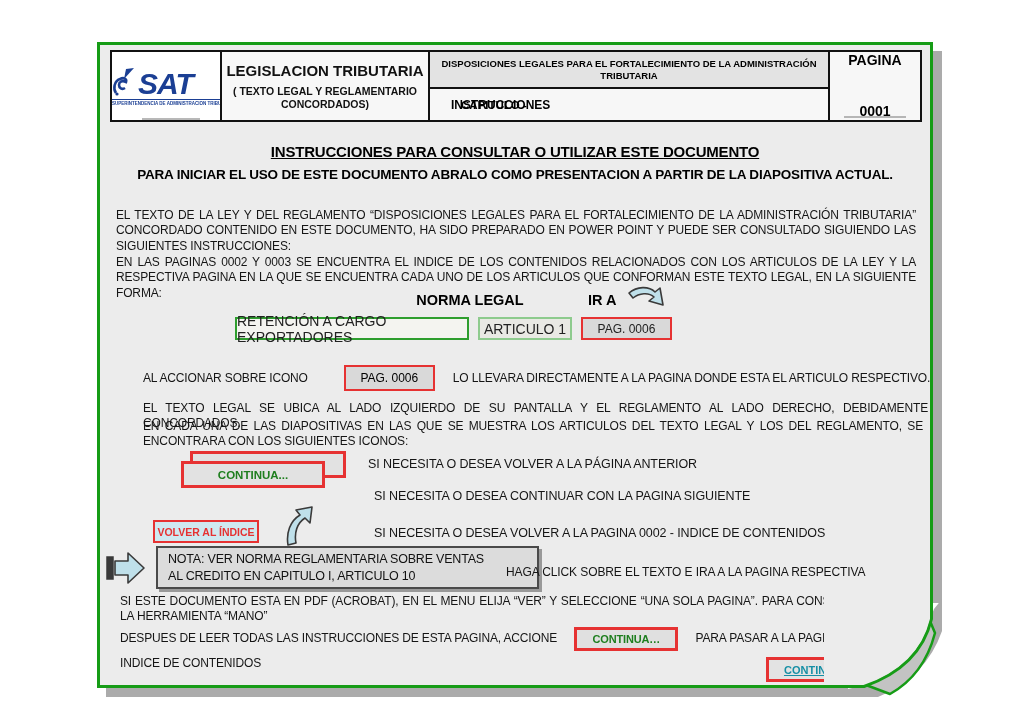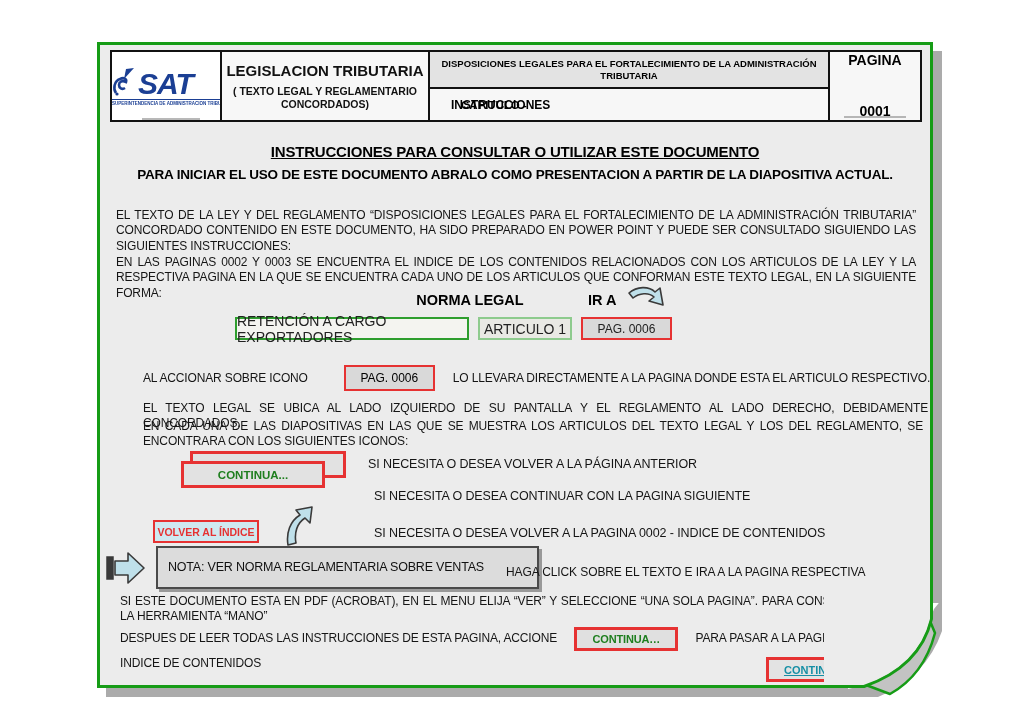--- a/index.html
+++ b/index.html
@@ -176,20 +176,21 @@
       <path d="M4,40 C2,28 6,16 16,10 L12,5 L28,2 L26,18 L21,13 C13,18 10,28 12,38 Z" fill="#bfe0ea" stroke="#3a3a3a" stroke-width="1.6" stroke-linejoin="round"></path>
     </svg>
     <div class="abs desc desc3">SI NECESITA O DESEA  VOLVER A LA PAGINA  0002 - INDICE  DE CONTENIDOS</div>
 
     <svg class="abs nota-arrow" width="40" height="40" viewBox="0 0 40 40">
       <rect x="1" y="9" width="6" height="22" fill="#3a3a3a" stroke="#3a3a3a" stroke-width="1.5"></rect>
       <path d="M9,13 L22,13 L22,5 L38,20 L22,35 L22,27 L9,27 Z" fill="#bfe0ea" stroke="#3a3a3a" stroke-width="1.6" stroke-linejoin="round"></path>
     </svg>
     <div class="abs nota-box">
       <span>NOTA:    VER NORMA REGLAMENTARIA SOBRE VENTAS</span>
+      <span>AL CREDITO EN CAPITULO I,  ARTICULO 10</span>
     </div>
     <div class="abs desc nota-desc">HAGA  CLICK  SOBRE  EL TEXTO  E  IRA   A   LA PAGINA RESPECTIVA</div>
 
     <div class="abs para pdf-line">SI ESTE DOCUMENTO ESTA EN PDF (ACROBAT),  EN EL MENU ELIJA  “VER” Y SELECCIONE “UNA SOLA PAGINA”.  PARA CONSULTAR UTILICE LA HERRAMIENTA  “MANO”</div>
 
     <div class="abs despues">
       <span>DESPUES DE LEER  TODAS LAS   INSTRUCCIONES DE ESTA PAGINA, ACCIONE</span>
       <span class="inline-btn">CONTINUA…</span>
       <span>PARA PASAR A LA PAGINA  0002 – INDICE  DE CONTENIDOS</span>
     </div>

